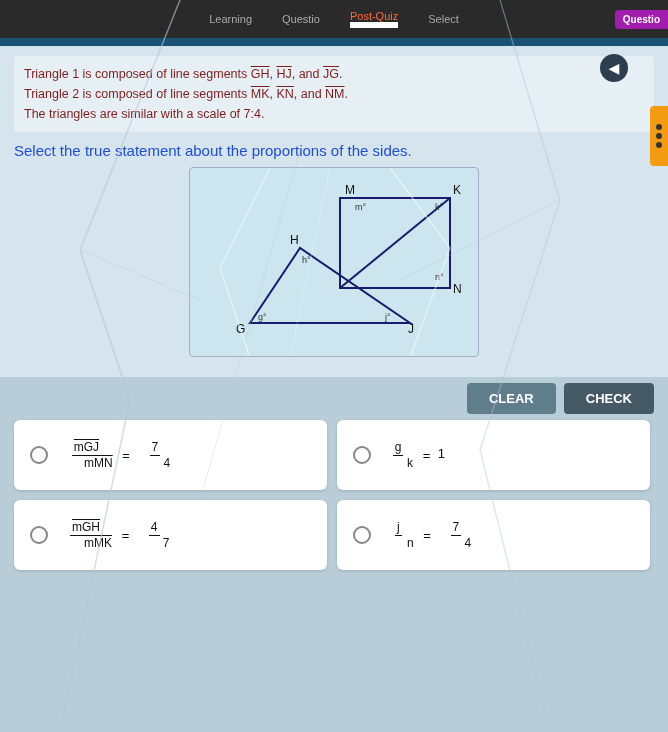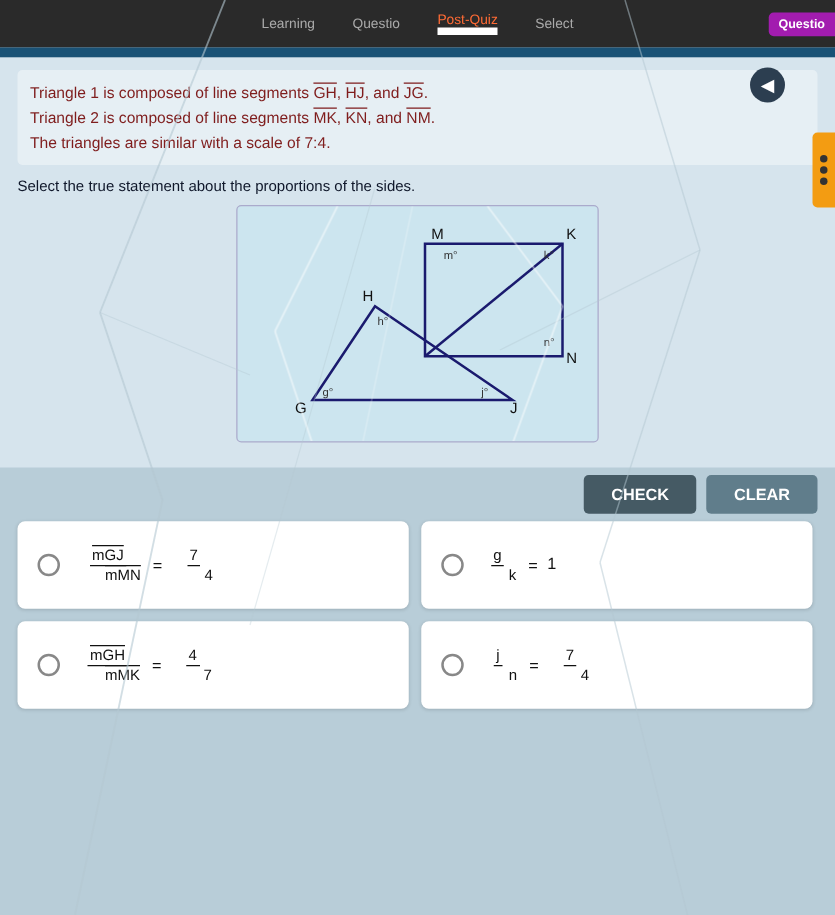--- a/index.html
+++ b/index.html
@@ -70,22 +70,22 @@
       line-height: 1.6;
       margin-bottom: 10px;
       background: rgba(255,255,255,0.4);
       padding: 8px 10px;
       border-radius: 4px;
     }
     .overline {
       text-decoration: overline;
     }
     .select-instruction {
-      font-size: 12px;
-      color: #0f172a;
+      font-size: 15px;
+      color: #1d4ed8;
       margin-top: 6px;
       margin-bottom: 8px;
     }
 
     
     .diagram-container {
       background: rgba(200,230,240,0.7);
       border: 1px solid #aac;
       border-radius: 4px;
       width: 290px;
@@ -292,22 +292,22 @@
         <line x1="80" y1="0" x2="30" y2="100" stroke="rgba(255,255,255,0.5)" stroke-width="1.5"></line>
         <line x1="30" y1="100" x2="60" y2="190" stroke="rgba(255,255,255,0.5)" stroke-width="1.5"></line>
         <line x1="200" y1="0" x2="260" y2="80" stroke="rgba(255,255,255,0.5)" stroke-width="1.5"></line>
         <line x1="260" y1="80" x2="220" y2="190" stroke="rgba(255,255,255,0.5)" stroke-width="1.5"></line>
         <line x1="140" y1="0" x2="100" y2="190" stroke="rgba(255,255,255,0.3)" stroke-width="1"></line>
       </svg>
     </div>
   </div>
 
   <div class="buttons-area">
+    <button class="btn btn-clear">CLEAR</button>
     <button class="btn btn-check">CHECK</button>
-    <button class="btn btn-clear">CLEAR</button>
   </div>
 
   <div class="choices-grid">
 
     <div class="choice-item">
       <div class="radio-btn"></div>
       <div class="math-expr">
         <span class="frac">
           <span class="num"><span style="text-decoration:overline">mGJ</span></span>
           <span class="den"><span style="text-decoration:overline">mMN</span></span>

